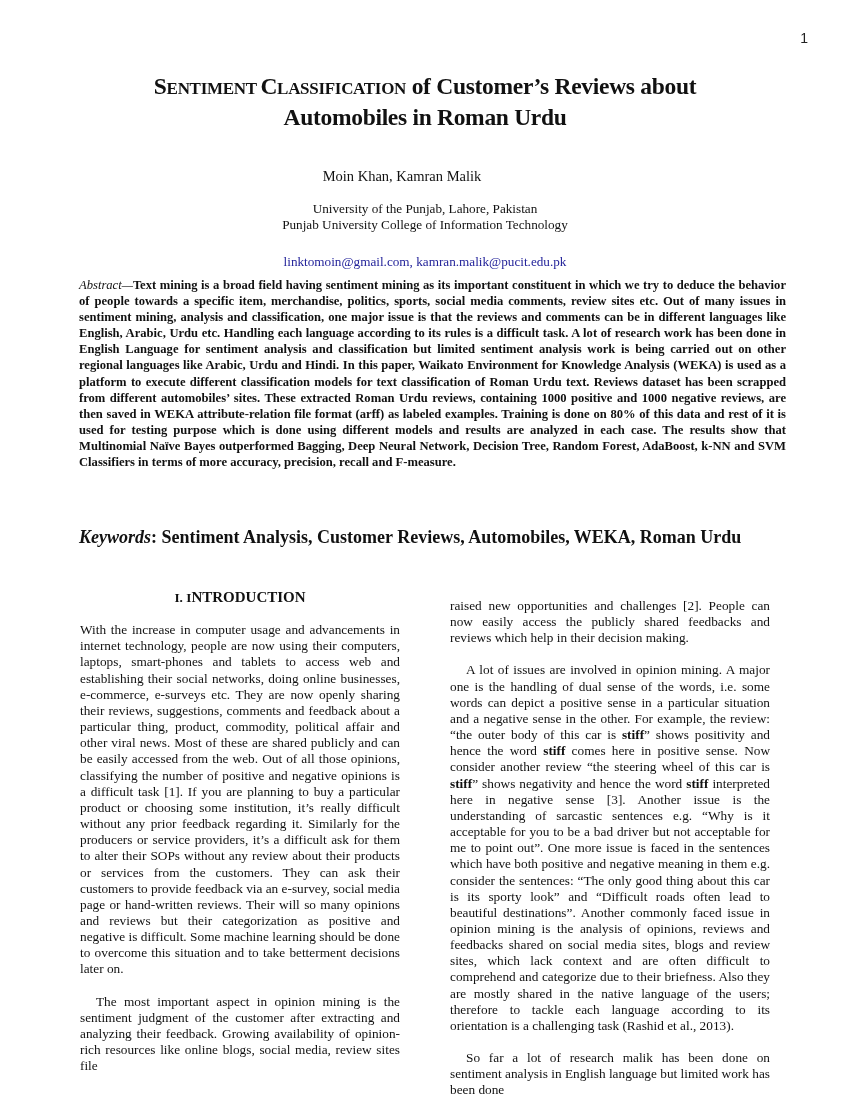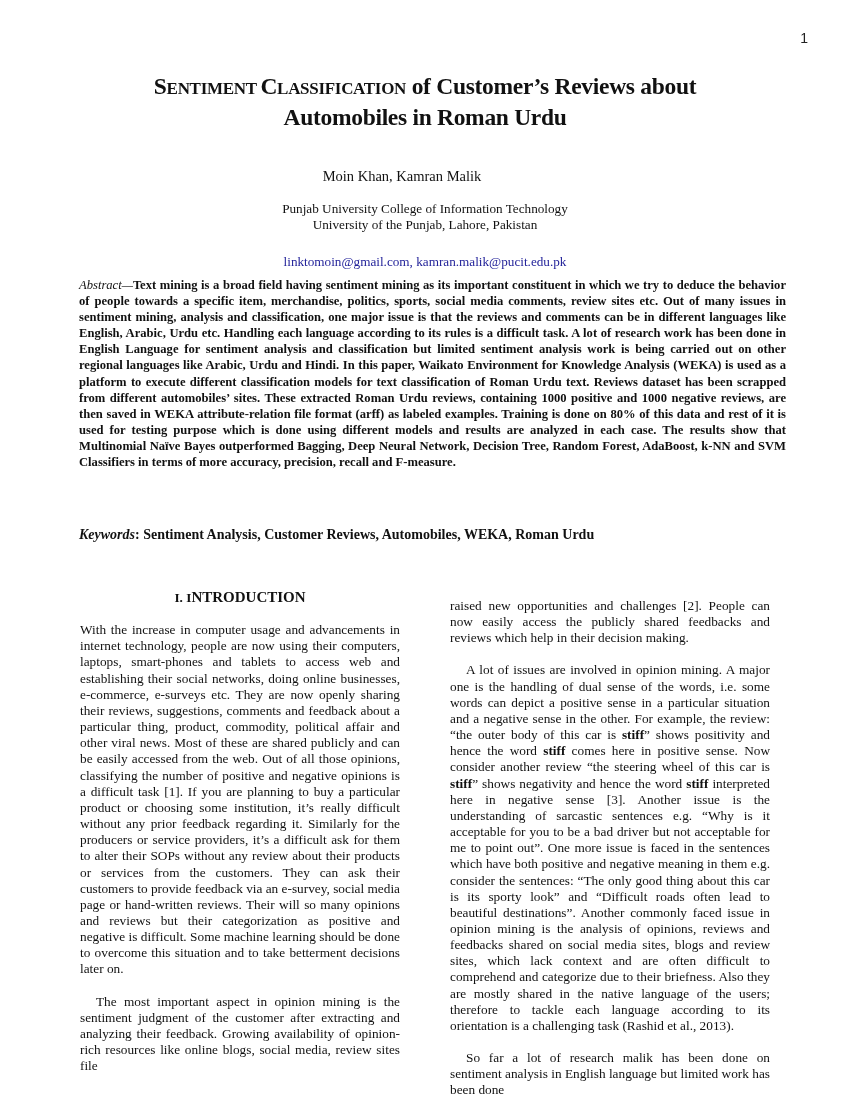--- a/index.html
+++ b/index.html
@@ -29,21 +29,21 @@
   }
   .affil .emails { color: #23239a; margin-top: 21px; }
   .abstract {
     position: absolute; top: 277px; left: 79px; width: 707px;
     font-size: 12.6px; line-height: 16.1px; font-weight: bold;
     text-align: justify; text-indent: 0;
   }
   .abstract .lead { font-style: italic; font-weight: normal; font-family: Liberation Serif, serif; }
   .keywords {
     position: absolute; top: 527px; left: 79px; width: 707px;
-    font-size: 14px; font-weight: bold;
+    font-size: 18px; font-weight: bold;
   }
   .keywords .lead { font-style: italic; }
   .col {
     position: absolute; top: 585px; width: 352px;
     font-size: 13.3px; line-height: 16.15px; text-align: justify;
   }
   .col.left { left: 64px; }
   .col.right { left: 434px; top: 582px; }
   .section-heading {
     text-align: center; font-size: 13.3px; margin: 4px 0 6px 0;
@@ -59,22 +59,22 @@
 <div class="page-number">1</div>
 
 <div class="title">
   <span class="sc-big">S</span><span class="sc-small">ENTIMENT </span><span class="sc-big">C</span><span class="sc-small">LASSIFICATION</span><span> of Customer’s Reviews about</span><br>
   <span>Automobiles in Roman Urdu</span>
 </div>
 
 <div class="authors">Moin Khan, Kamran Malik</div>
 
 <div class="affil">
+  <div>University of the Punjab, Lahore, Pakistan</div>
   <div>Punjab University College of Information Technology</div>
-  <div>University of the Punjab, Lahore, Pakistan</div>
   <div class="emails">linktomoin@gmail.com, kamran.malik@pucit.edu.pk</div>
 </div>
 
 <div class="abstract">
   <span class="lead">Abstract—</span><span>Text mining is a broad field having sentiment mining as its important constituent in which we try to deduce the behavior of people towards a specific item, merchandise, politics, sports, social media comments, review sites etc. Out of many issues in sentiment mining, analysis and classification, one major issue is that the reviews and comments can be in different languages like English, Arabic, Urdu etc. Handling each language according to its rules is a difficult task. A lot of research work has been done in English Language for sentiment analysis and classification but limited sentiment analysis work is being carried out on other regional languages like Arabic, Urdu and Hindi. In this paper, Waikato Environment for Knowledge Analysis (WEKA) is used as a platform to execute different classification models for text classification of Roman Urdu text. Reviews dataset has been scrapped from different automobiles’ sites. These extracted Roman Urdu reviews, containing 1000 positive and 1000 negative reviews, are then saved in WEKA attribute-relation file format (arff) as labeled examples. Training is done on 80% of this data and rest of it is used for testing purpose which is done using different models and results are analyzed in each case. The results show that Multinomial Naïve Bayes outperformed Bagging, Deep Neural Network, Decision Tree, Random Forest, AdaBoost, k-NN and SVM Classifiers in terms of more accuracy, precision, recall and F-measure.</span>
 </div>
 
 <div class="keywords">
   <span class="lead">Keywords</span><span>: </span><span>Sentiment Analysis, Customer Reviews, Automobiles, WEKA, Roman Urdu</span>
 </div>

